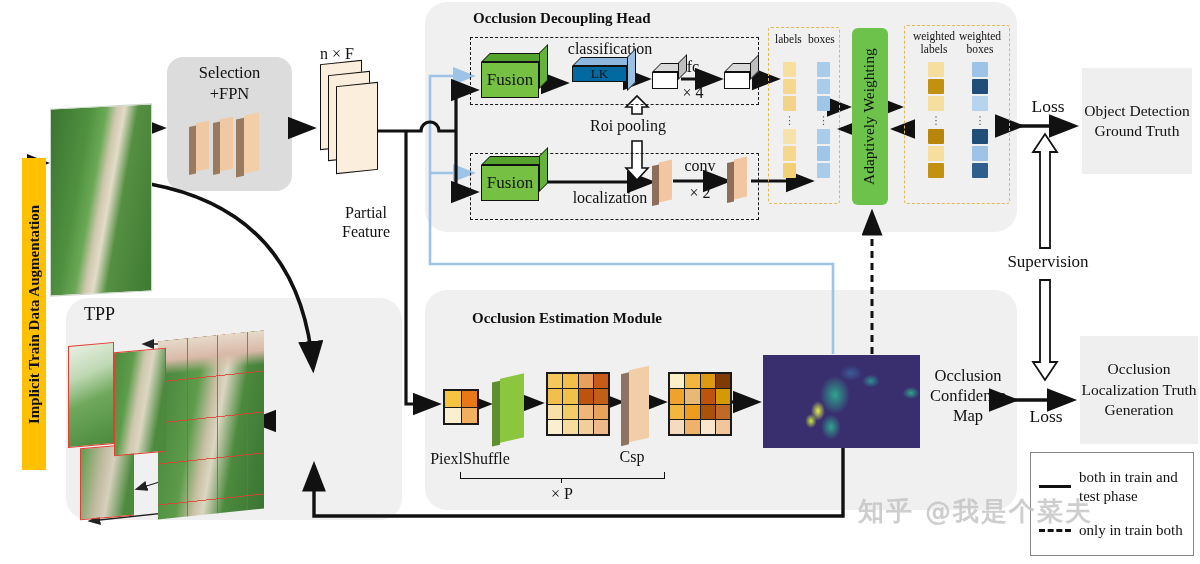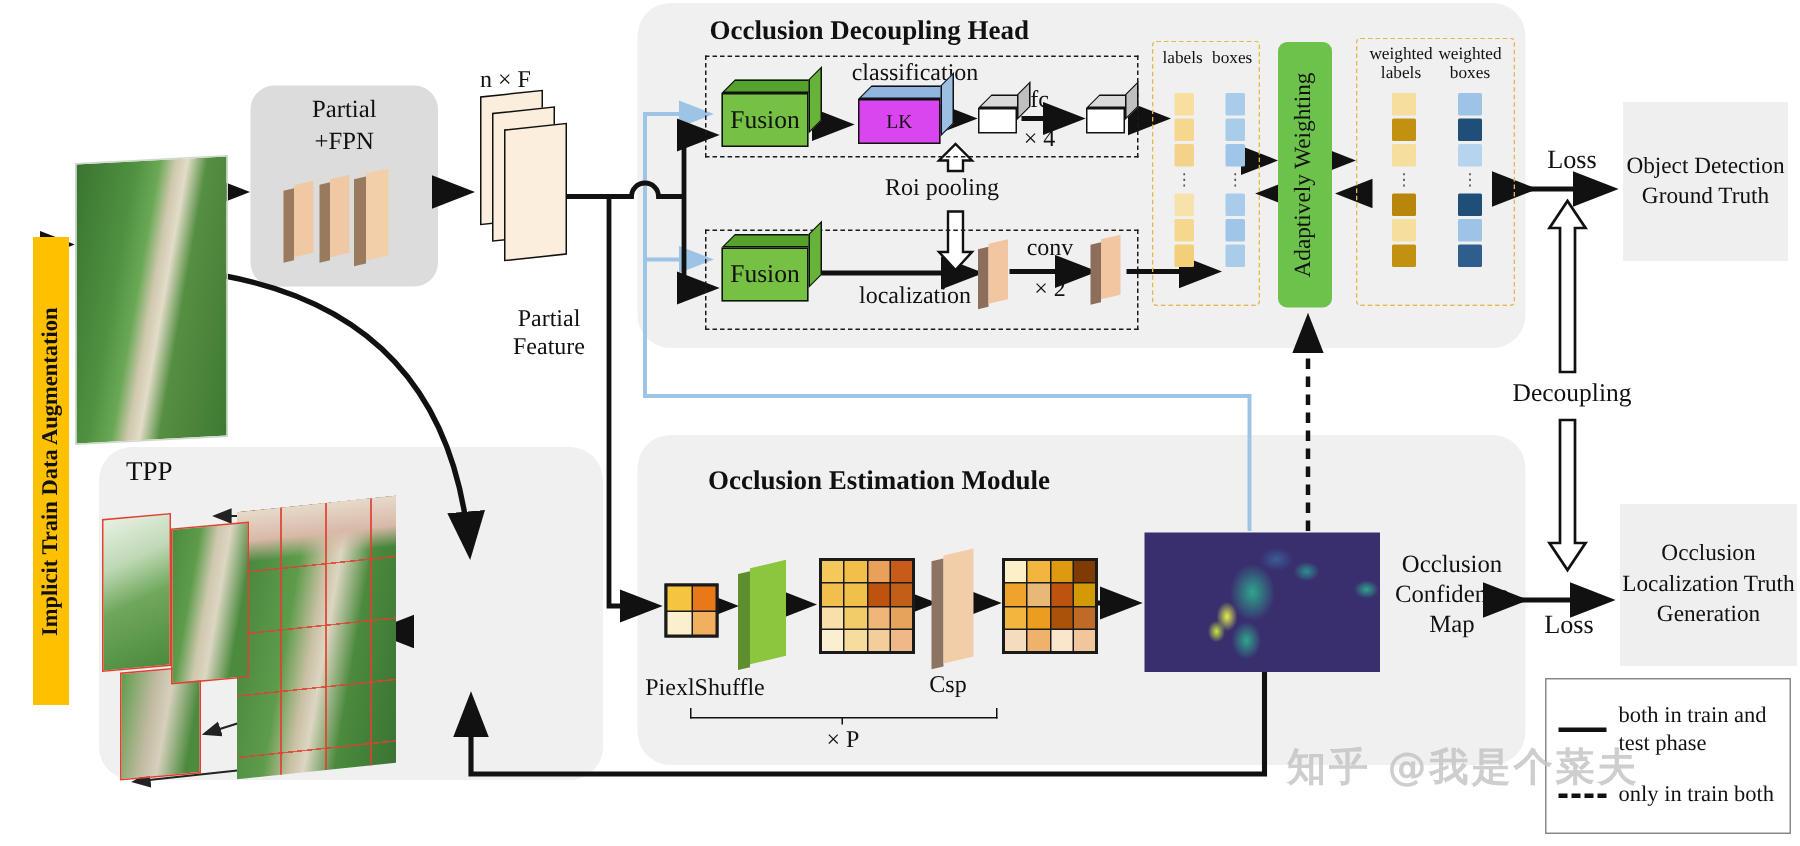--- a/index.html
+++ b/index.html
@@ -1,20 +1,20 @@
 <!DOCTYPE html>
 <html><head>
 <meta charset="utf-8">
 <style>
   html,body{margin:0;padding:0;background:#fff;}
   #stage{position:relative;width:1200px;height:564px;background:#fff;overflow:hidden;
          font-family:"Liberation Serif",serif;color:#111;}
   .abs{position:absolute;}
   .bg{background:#F0F0F0;border-radius:22px;}
-  .title{font-weight:bold;font-size:18px;}
+  .title{font-weight:bold;font-size:15px;}
   .lbl{font-size:16px;line-height:1.2;}
   .small{font-size:11.5px;}
   .center{text-align:center;}
   .dashedbox{border:1.6px dashed #1a1a1a;}
   .orangebox{border:1.6px dashed #E3B84E;border-radius:3px;}
   .graytruth{background:#EFEFEF;display:flex;align-items:center;justify-content:center;
              text-align:center;font-size:15.5px;line-height:1.32;}
   .vtext{writing-mode:vertical-rl;transform:rotate(180deg);text-align:center;}
   
   .box3d{position:absolute;}
@@ -117,21 +117,21 @@
   </svg>
 
   <div class="abs vtext" style="left:22px;top:158px;width:24px;height:312px;background:#FFC000;z-index:3;
               font-size:15px;font-weight:bold;line-height:24px;">Implicit Train Data Augmentation</div>
 
   <div class="abs photo" style="left:50px;top:106px;width:100px;height:186px;z-index:3;transform:skewY(-3deg);
               background:linear-gradient(100deg,#3B7431 0%,#4F9140 30%,#6AA855 42%,#CFC8AE 50%,#E2DCC8 56%,#558F42 66%,#3F7A33 100%);
               border:1px solid #cfd8cc;"></div>
 
   <div class="abs center" style="left:172px;top:62px;width:115px;z-index:3;font-size:16.5px;line-height:1.3;">
-    <div>Partial</div>
+    <div>Selection</div>
       <div>+FPN</div>
   </div>
   <div class="slab" style="left:196px;top:122px;width:13px;height:48px;z-index:3;">
     <div class="sside" style="left:-7px;width:7px;background:#9A7A5F;"></div>
       <div class="sfront" style="background:#EFC9A3;"></div>
     </div>
   <div class="slab" style="left:220px;top:118px;width:13px;height:52px;z-index:3;">
     <div class="sside" style="left:-7px;width:7px;background:#9A7A5F;"></div>
       <div class="sfront" style="background:#EFC9A3;"></div>
     </div>
@@ -155,21 +155,21 @@
 
   <div class="box3d" style="left:481px;top:53px;z-index:3;">
     <div class="bt" style="width:58px;background:#55A32C;"></div>
     <div class="bs" style="left:58px;height:36px;background:#67B33A;"></div>
     <div class="bf" style="top:9px;width:58px;height:36px;background:#76C043;font-size:17px;">Fusion</div>
   </div>
 
   <div class="box3d" style="left:572px;top:57px;z-index:3;">
     <div class="bt" style="width:55px;background:#8FB6DC;"></div>
     <div class="bs" style="left:55px;height:34px;background:#9CC0E2;"></div>
-    <div class="bf" style="top:9px;width:55px;height:30px;background:#d946ef;font-size:13px;">LK</div>
+    <div class="bf" style="top:9px;width:55px;height:16px;background:#0369a1;font-size:13px;">LK</div>
   </div>
 
   <div class="box3d" style="left:652px;top:63px;z-index:3;">
     <div class="bt" style="width:26px;background:#D9D9D9;"></div>
     <div class="bs" style="left:26px;height:17px;background:#BFBFBF;"></div>
     <div class="bf" style="top:9px;width:26px;height:17px;background:#FFFFFF;"></div>
   </div>
   <div class="abs lbl center" style="left:676px;top:57px;width:34px;z-index:3;">fc</div>
   <div class="abs lbl center" style="left:676px;top:83px;width:34px;z-index:3;">× 4</div>
   <div class="box3d" style="left:724px;top:63px;z-index:3;">
@@ -325,21 +325,21 @@
   <div class="abs photo" style="left:68px;top:344px;width:44px;height:100px;z-index:4;transform:skewY(-5deg);border:1.6px solid #E04030;
               background:linear-gradient(160deg,#E8F0E4 0%,#BFD8B4 30%,#6FA85C 55%,#4C8A3E 100%);"></div>
   <div class="abs photo" style="left:114px;top:350px;width:50px;height:102px;z-index:5;transform:skewY(-5deg);border:1.6px solid #E04030;
               background:linear-gradient(100deg,#4C8A3E 0%,#5E9C4B 28%,#CFC8AE 46%,#DCD6C2 58%,#4C8A3E 82%);"></div>
   <div class="abs photo" style="left:80px;top:446px;width:52px;height:70px;z-index:4;transform:skewY(-5deg);border:1.6px solid #E04030;
               background:linear-gradient(100deg,#5E9C4B 0%,#C2BBA2 38%,#D6D0BC 55%,#4C8A3E 85%);"></div>
 
 
   <div class="abs lbl center" style="left:1018px;top:96px;width:60px;font-size:17.5px;z-index:3;">Loss</div>
   <div class="abs graytruth" style="left:1082px;top:68px;width:110px;height:106px;z-index:3;">Object Detection Ground Truth</div>
-  <div class="abs lbl center" style="left:996px;top:252px;width:104px;font-size:17px;z-index:3;">Decoupling</div>
+  <div class="abs lbl center" style="left:996px;top:252px;width:104px;font-size:17px;z-index:3;">Supervision</div>
   <div class="abs lbl center" style="left:1016px;top:406px;width:60px;font-size:17.5px;z-index:3;">Loss</div>
   <div class="abs graytruth" style="left:1080px;top:336px;width:118px;height:108px;z-index:3;">Occlusion Localization Truth Generation</div>
 
   <div class="abs" style="left:1030px;top:452px;width:164px;height:104px;background:#fff;border:1.2px solid #888;z-index:4;
               box-sizing:border-box;padding:7px 8px;display:flex;flex-direction:column;justify-content:space-around;">
     <div style="display:flex;align-items:center;gap:8px;">
       <div style="width:32px;border-top:3.5px solid #111;flex-shrink:0;"></div>
       <div style="font-size:15px;line-height:1.25;">both in train and test phase</div>
     </div>
     <div style="display:flex;align-items:center;gap:8px;">

